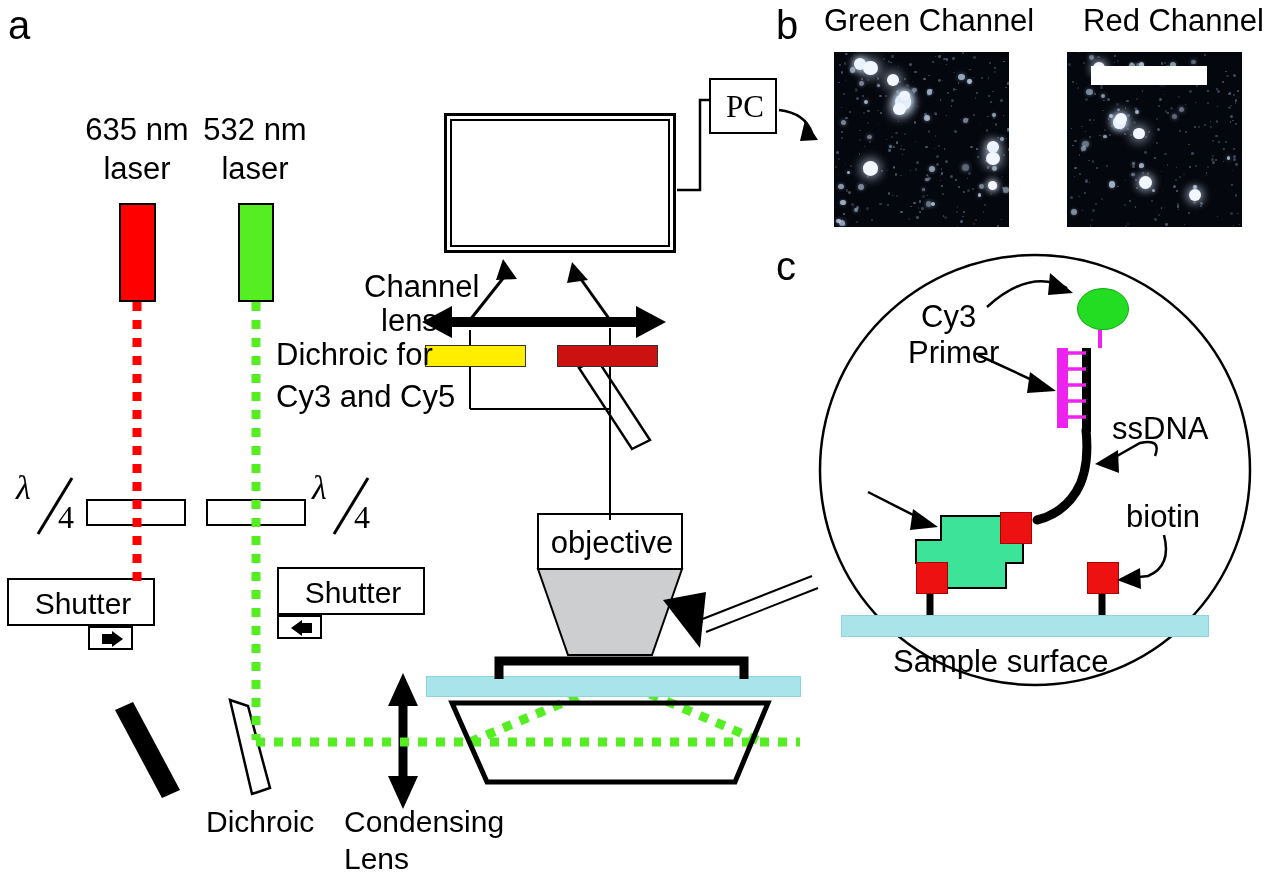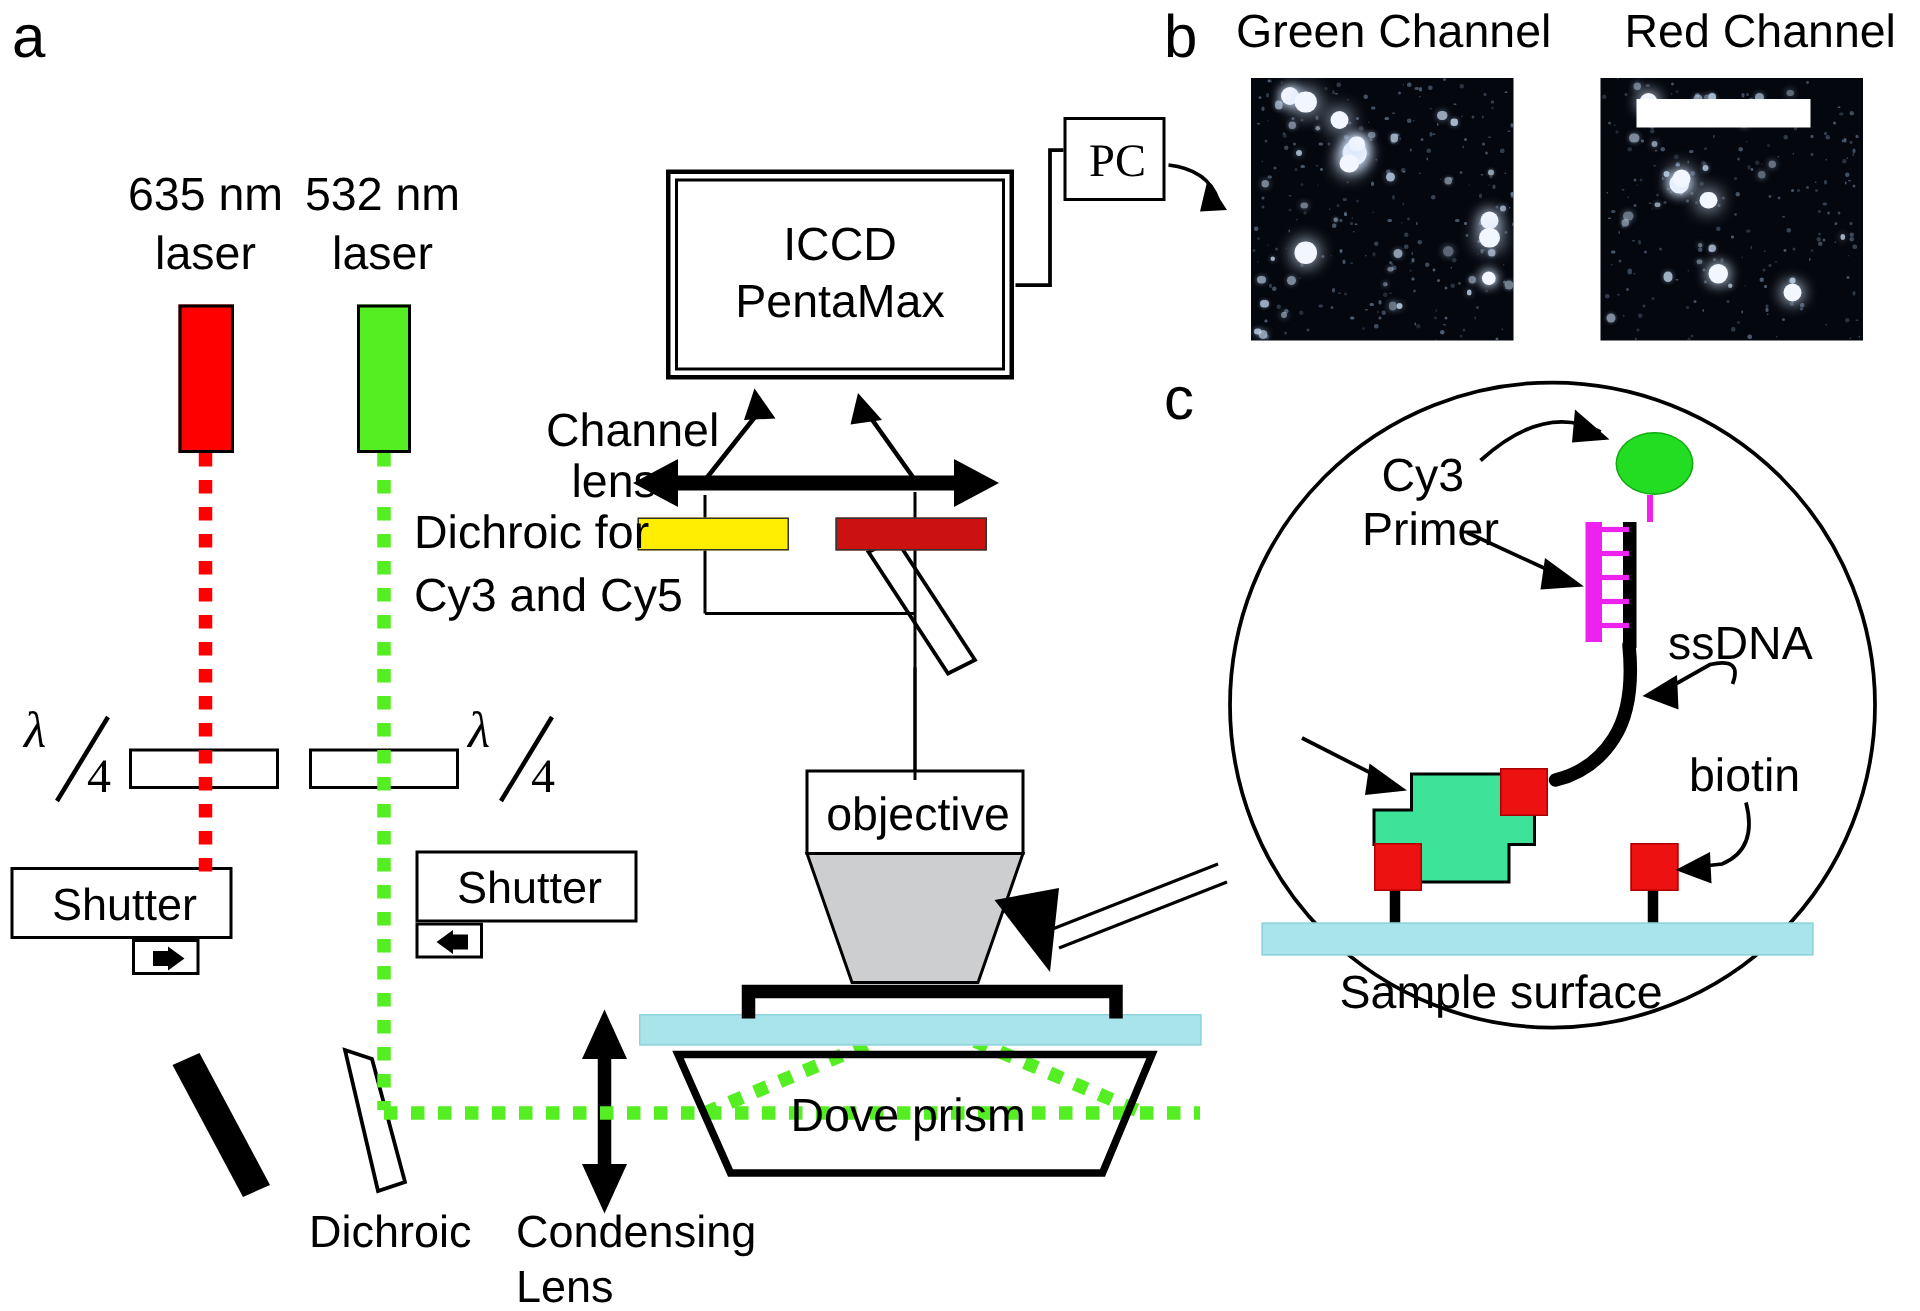--- a/index.html
+++ b/index.html
@@ -100,21 +100,20 @@
 
   <svg class="ov">
     <g stroke="#ff0000" stroke-width="9" stroke-linecap="butt" fill="none" stroke-dasharray="9,9">
       <line x1="137" y1="302" x2="137" y2="582"></line>
     </g>
   </svg>
 
   <svg class="ov">
     <polygon points="452,703 768,703 735,782 487,782" fill="none" stroke="#000" stroke-width="5"></polygon>
   </svg>
-  <div class="lbl t31" style="left:527px;top:727px;">Dove prism</div>
 
   <div style="position:absolute;left:426px;top:676px;width:375px;height:21px;background:#a8e4ea;border:1px solid #8fd4da;box-sizing:border-box;"></div>
   <svg class="ov">
     <path d="M499 679 L499 661 L744 661 L744 679" fill="none" stroke="#000" stroke-width="9"></path>
   </svg>
 
   <div class="box" style="left:537px;top:513px;width:146px;height:57px;">
     <div class="lbl t31" style="left:0;top:11px;width:146px;text-align:center;">objective</div>
   </div>
   <svg class="ov">
@@ -153,22 +152,20 @@
 
   <svg class="ov">
     <line x1="470" y1="320" x2="508" y2="272" stroke="#000" stroke-width="3"></line>
     <polygon points="503,259 517,279 496,280" fill="#000"></polygon>
     <line x1="610" y1="320" x2="578" y2="275" stroke="#000" stroke-width="3"></line>
     <polygon points="572,262 588,280 567,283" fill="#000"></polygon>
   </svg>
 
   <div style="position:absolute;left:444px;top:113px;width:232px;height:140px;border:3px solid #000;background:#fff;box-sizing:border-box;">
     <div style="position:absolute;left:3px;top:3px;right:3px;bottom:3px;border:2px solid #000;background:#fff;">
-      <div class="lbl t31" style="left:0;top:25px;width:100%;text-align:center;">ICCD</div>
-      <div class="lbl t31" style="left:0;top:63px;width:100%;text-align:center;">PentaMax</div>
     </div>
   </div>
 
   <svg class="ov">
     <path d="M677 190 L700 190 L700 100 L736 100" fill="none" stroke="#000" stroke-width="2.5"></path>
     <polygon points="712,90 712,110 733,100" fill="#000"></polygon>
   </svg>
 
   <div class="box" style="left:709px;top:78px;width:68px;height:56px;border-width:2.5px;">
     <div class="lbl" style="left:0;top:10px;width:68px;text-align:center;font-size:31px;font-family:'Liberation Serif',serif;">PC</div>

